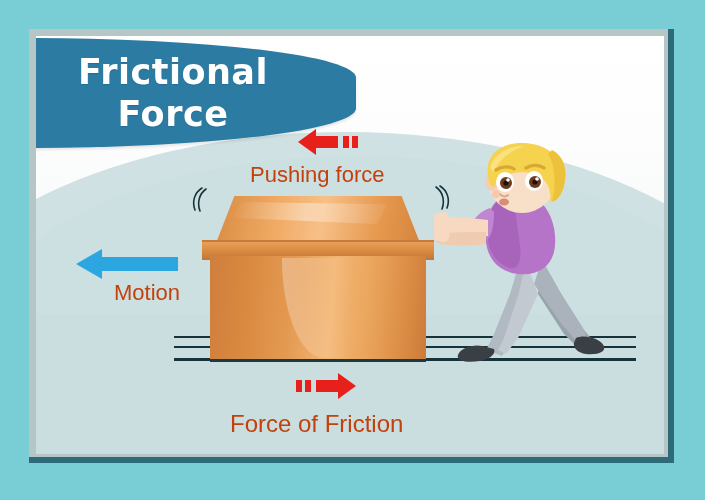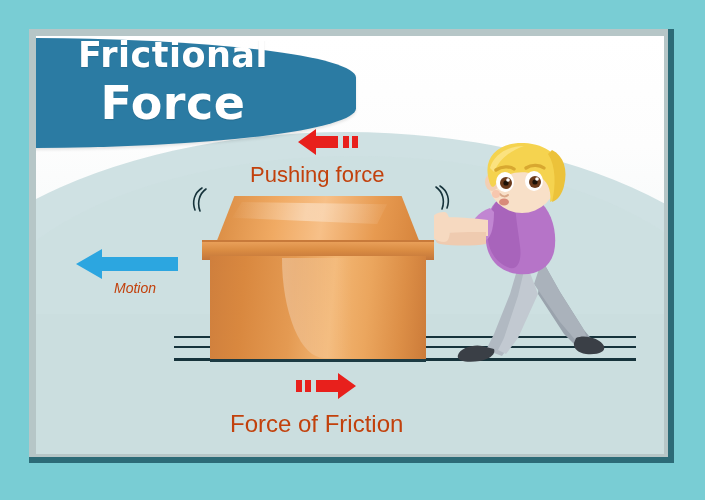--- a/index.html
+++ b/index.html
@@ -88,33 +88,34 @@
     left: -10px;
     top: 2px;
     width: 330px;
     height: 110px;
     background: #2b7ba3;
     border-radius: 0 999px 999px 0 / 0 120px 120px 0;
     box-shadow: 0 2px 3px rgba(0,0,0,.10);
     display: flex;
     flex-direction: column;
     align-items: center;
+    justify-content: center;
     padding-right: 36px;
     box-sizing: border-box;
   }
   .banner .line1, .banner .line2 {
     color: #ffffff;
     font-family: "DejaVu Sans", sans-serif;
     font-weight: bold;
     letter-spacing: .5px;
     line-height: 1.0;
     text-shadow: 0 1px 1px rgba(0,0,0,.12);
   }
   .banner .line1 { font-size: 35px; }
-  .banner .line2 { font-size: 46px; margin-top: 7px; }
+  .banner .line2 { font-size: 35px; margin-top: 7px; }
 
   
   .ground-lines {
     position: absolute;
     left: 138px;
     top: 300px;
     width: 462px;
     height: 26px;
   }
   .gl {
@@ -215,22 +216,21 @@
     color: #c2410c;
     font-family: "Liberation Sans", sans-serif;
     white-space: nowrap;
   }
   .lbl-push {
     left: 214px; top: 126px;
     font-size: 22px;
   }
   .lbl-motion {
     left: 78px; top: 244px;
-    font-size: 14px;
-    font-style: italic;
+    font-size: 22px;
   }
   .lbl-friction {
     left: 194px; top: 374px;
     font-size: 24px;
   }
 </style>
 </head>
 <body>
 
 <div id="poster">

